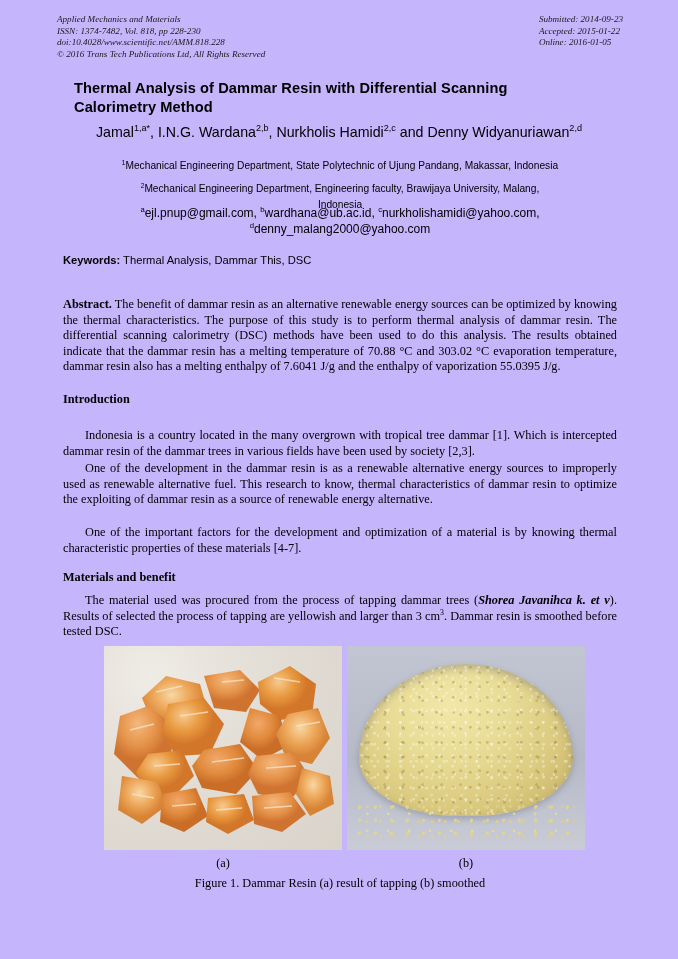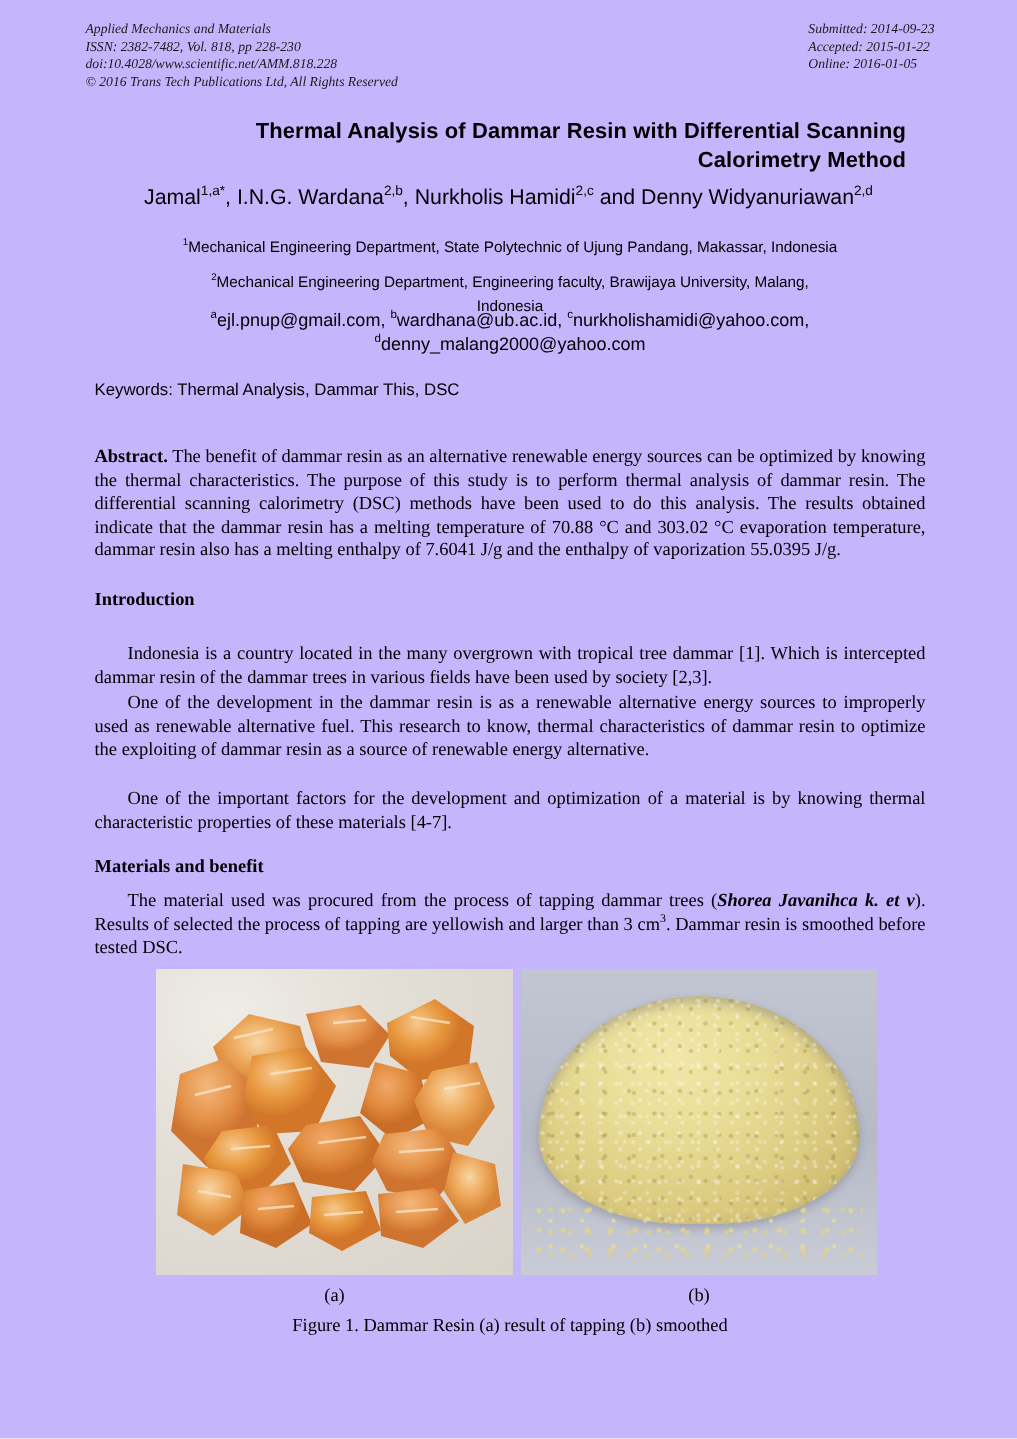--- a/index.html
+++ b/index.html
@@ -43,21 +43,21 @@
   .runhead .left { text-align: left; }
   .runhead .right { text-align: left; }
   .runhead div > div { white-space: nowrap; }
 
   
   .title {
     position: absolute;
     left: 74px;
     top: 79px;
     width: 530px;
-    text-align: right;
+    text-align: left;
     font-family: "Liberation Sans", "DejaVu Sans", sans-serif;
     font-weight: bold;
     font-size: 14.6px;
     line-height: 19px;
     letter-spacing: 0.1px;
   }
 
   
   .authors {
     position: absolute;
@@ -100,21 +100,21 @@
   
   .keywords {
     position: absolute;
     left: 63px;
     top: 253px;
     width: 560px;
     font-family: "Liberation Sans", "DejaVu Sans", sans-serif;
     font-size: 11.2px;
     line-height: 14px;
   }
-  .keywords b { font-weight: normal; margin-top: 19px; }
+  .keywords b { font-weight: bold; margin-top: 19px; }
 
   
   .block-text {
     position: absolute;
     left: 63px;
     width: 554px;
     font-family: "Liberation Serif", "DejaVu Serif", serif;
     font-size: 12.3px;
     line-height: 15.6px;
     text-align: justify;
@@ -244,21 +244,21 @@
   }
 </style>
 </head>
 <body>
 
 <div class="page">
 
   <div class="runhead">
     <div class="left">
       <div>Applied Mechanics and Materials</div>
-      <div>ISSN: 2382-7482, Vol. 818, pp 228-230</div>
+      <div>ISSN: 1374-7482, Vol. 818, pp 228-230</div>
       <div>doi:10.4028/www.scientific.net/AMM.818.228</div>
       <div>© 2016 Trans Tech Publications Ltd, All Rights Reserved</div>
     </div>
     <div class="right">
       <div>Submitted: 2014-09-23</div>
       <div>Accepted: 2015-01-22</div>
       <div>Online: 2016-01-05</div>
     </div>
   </div>
 

